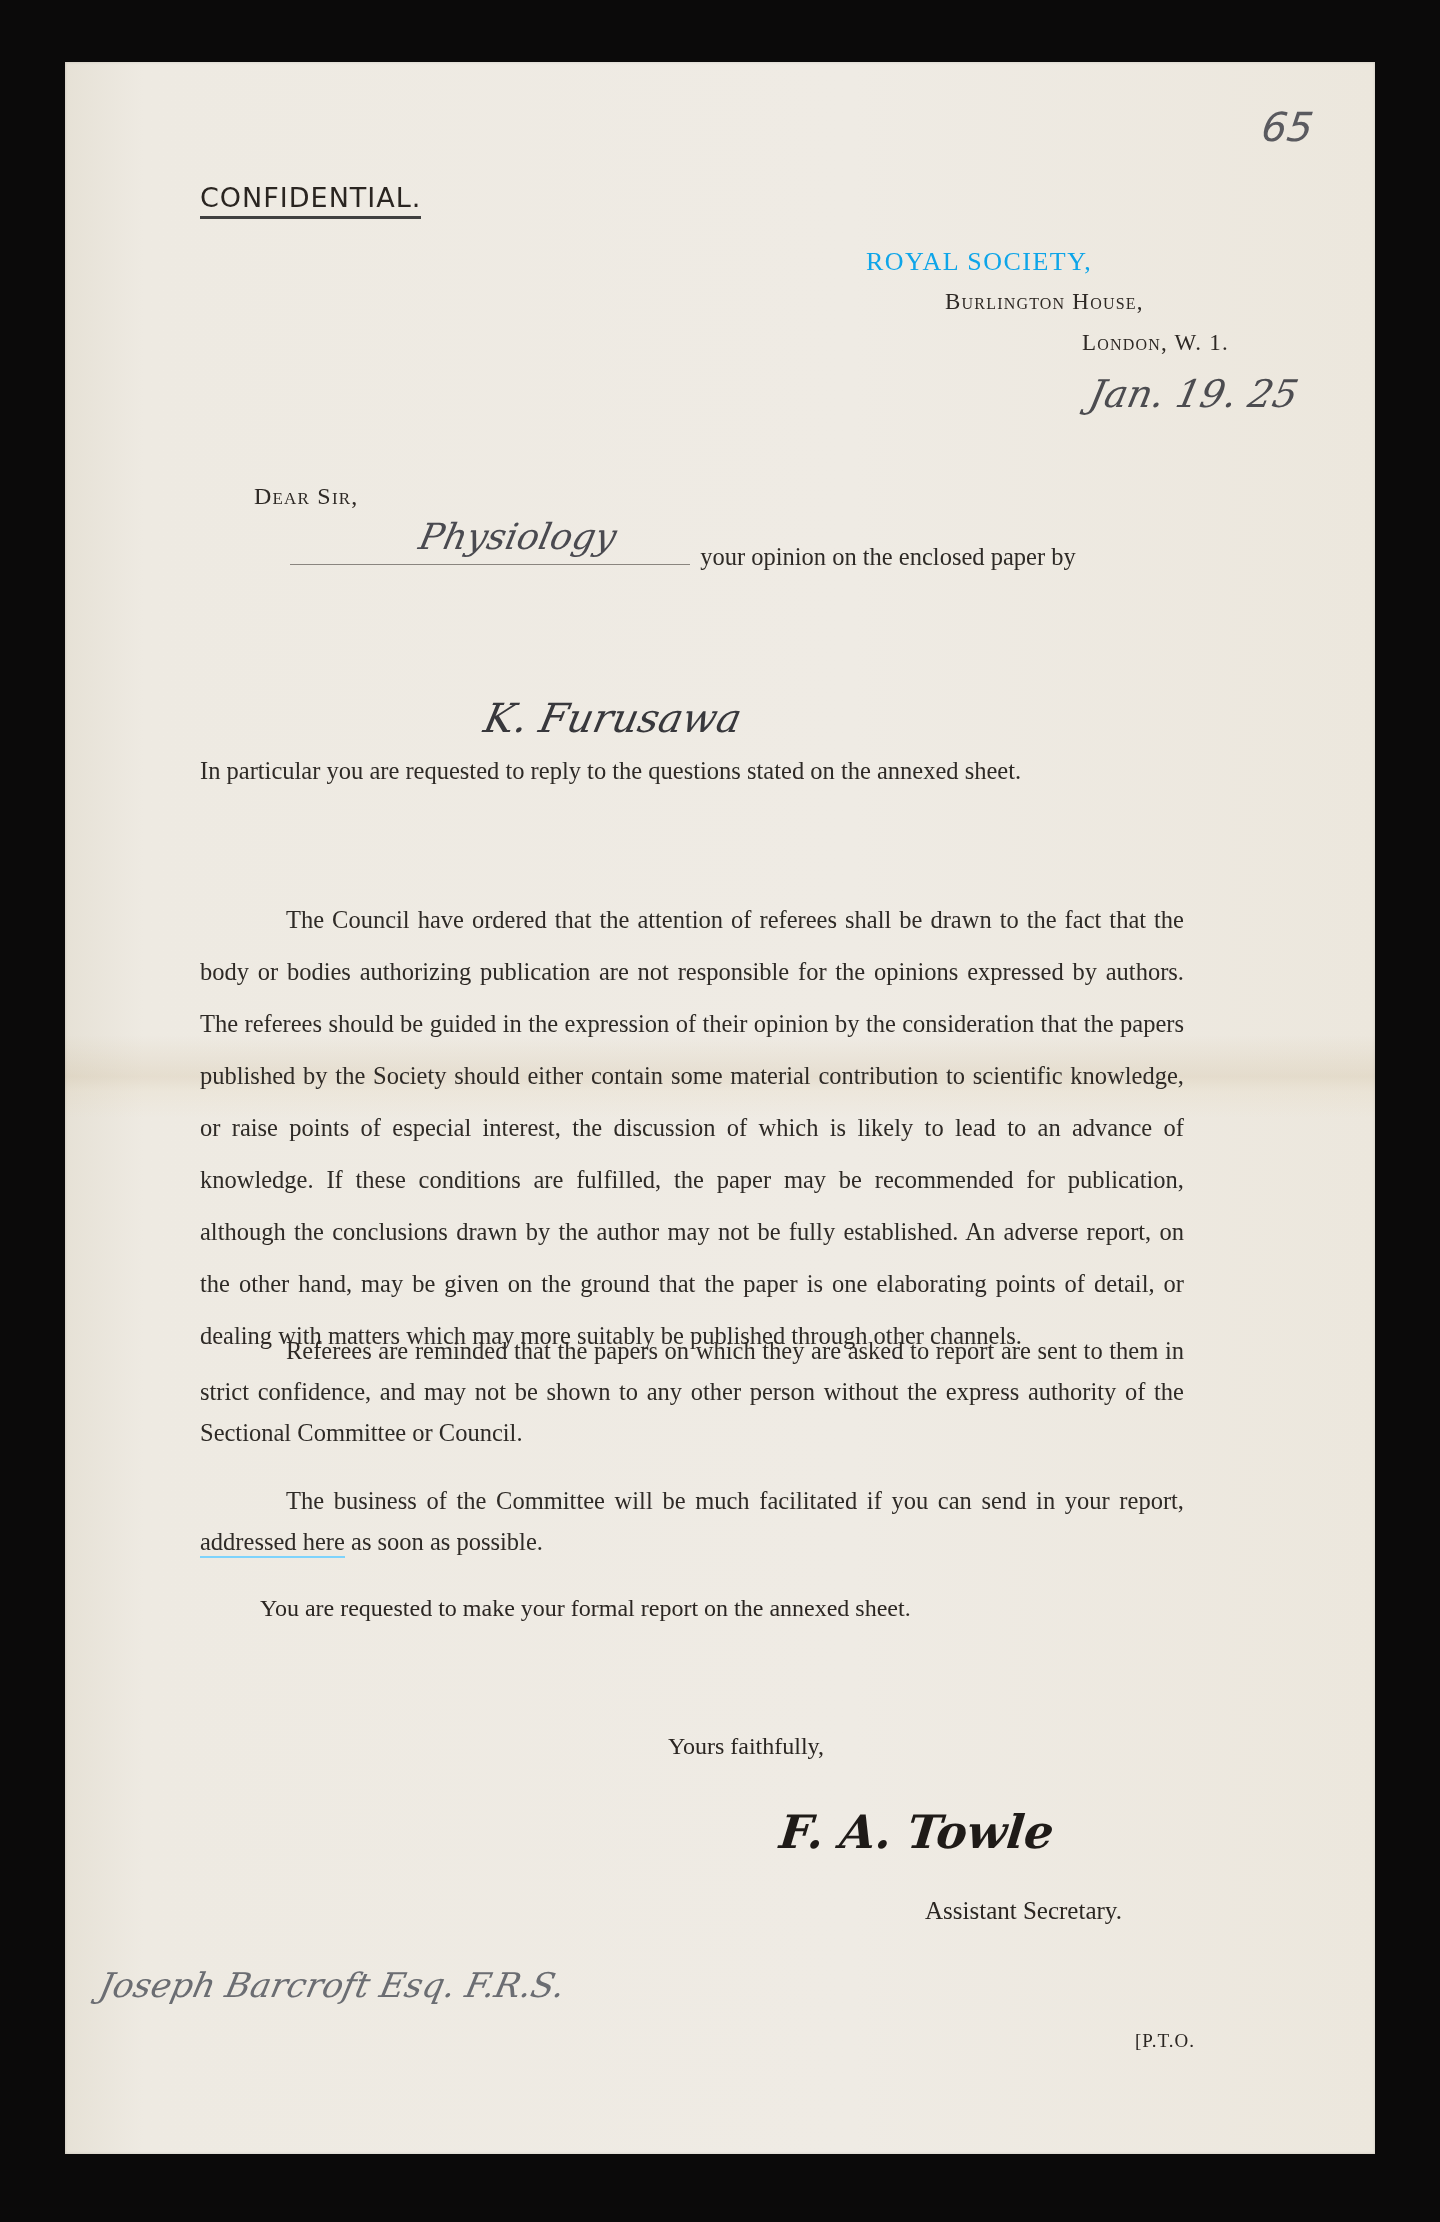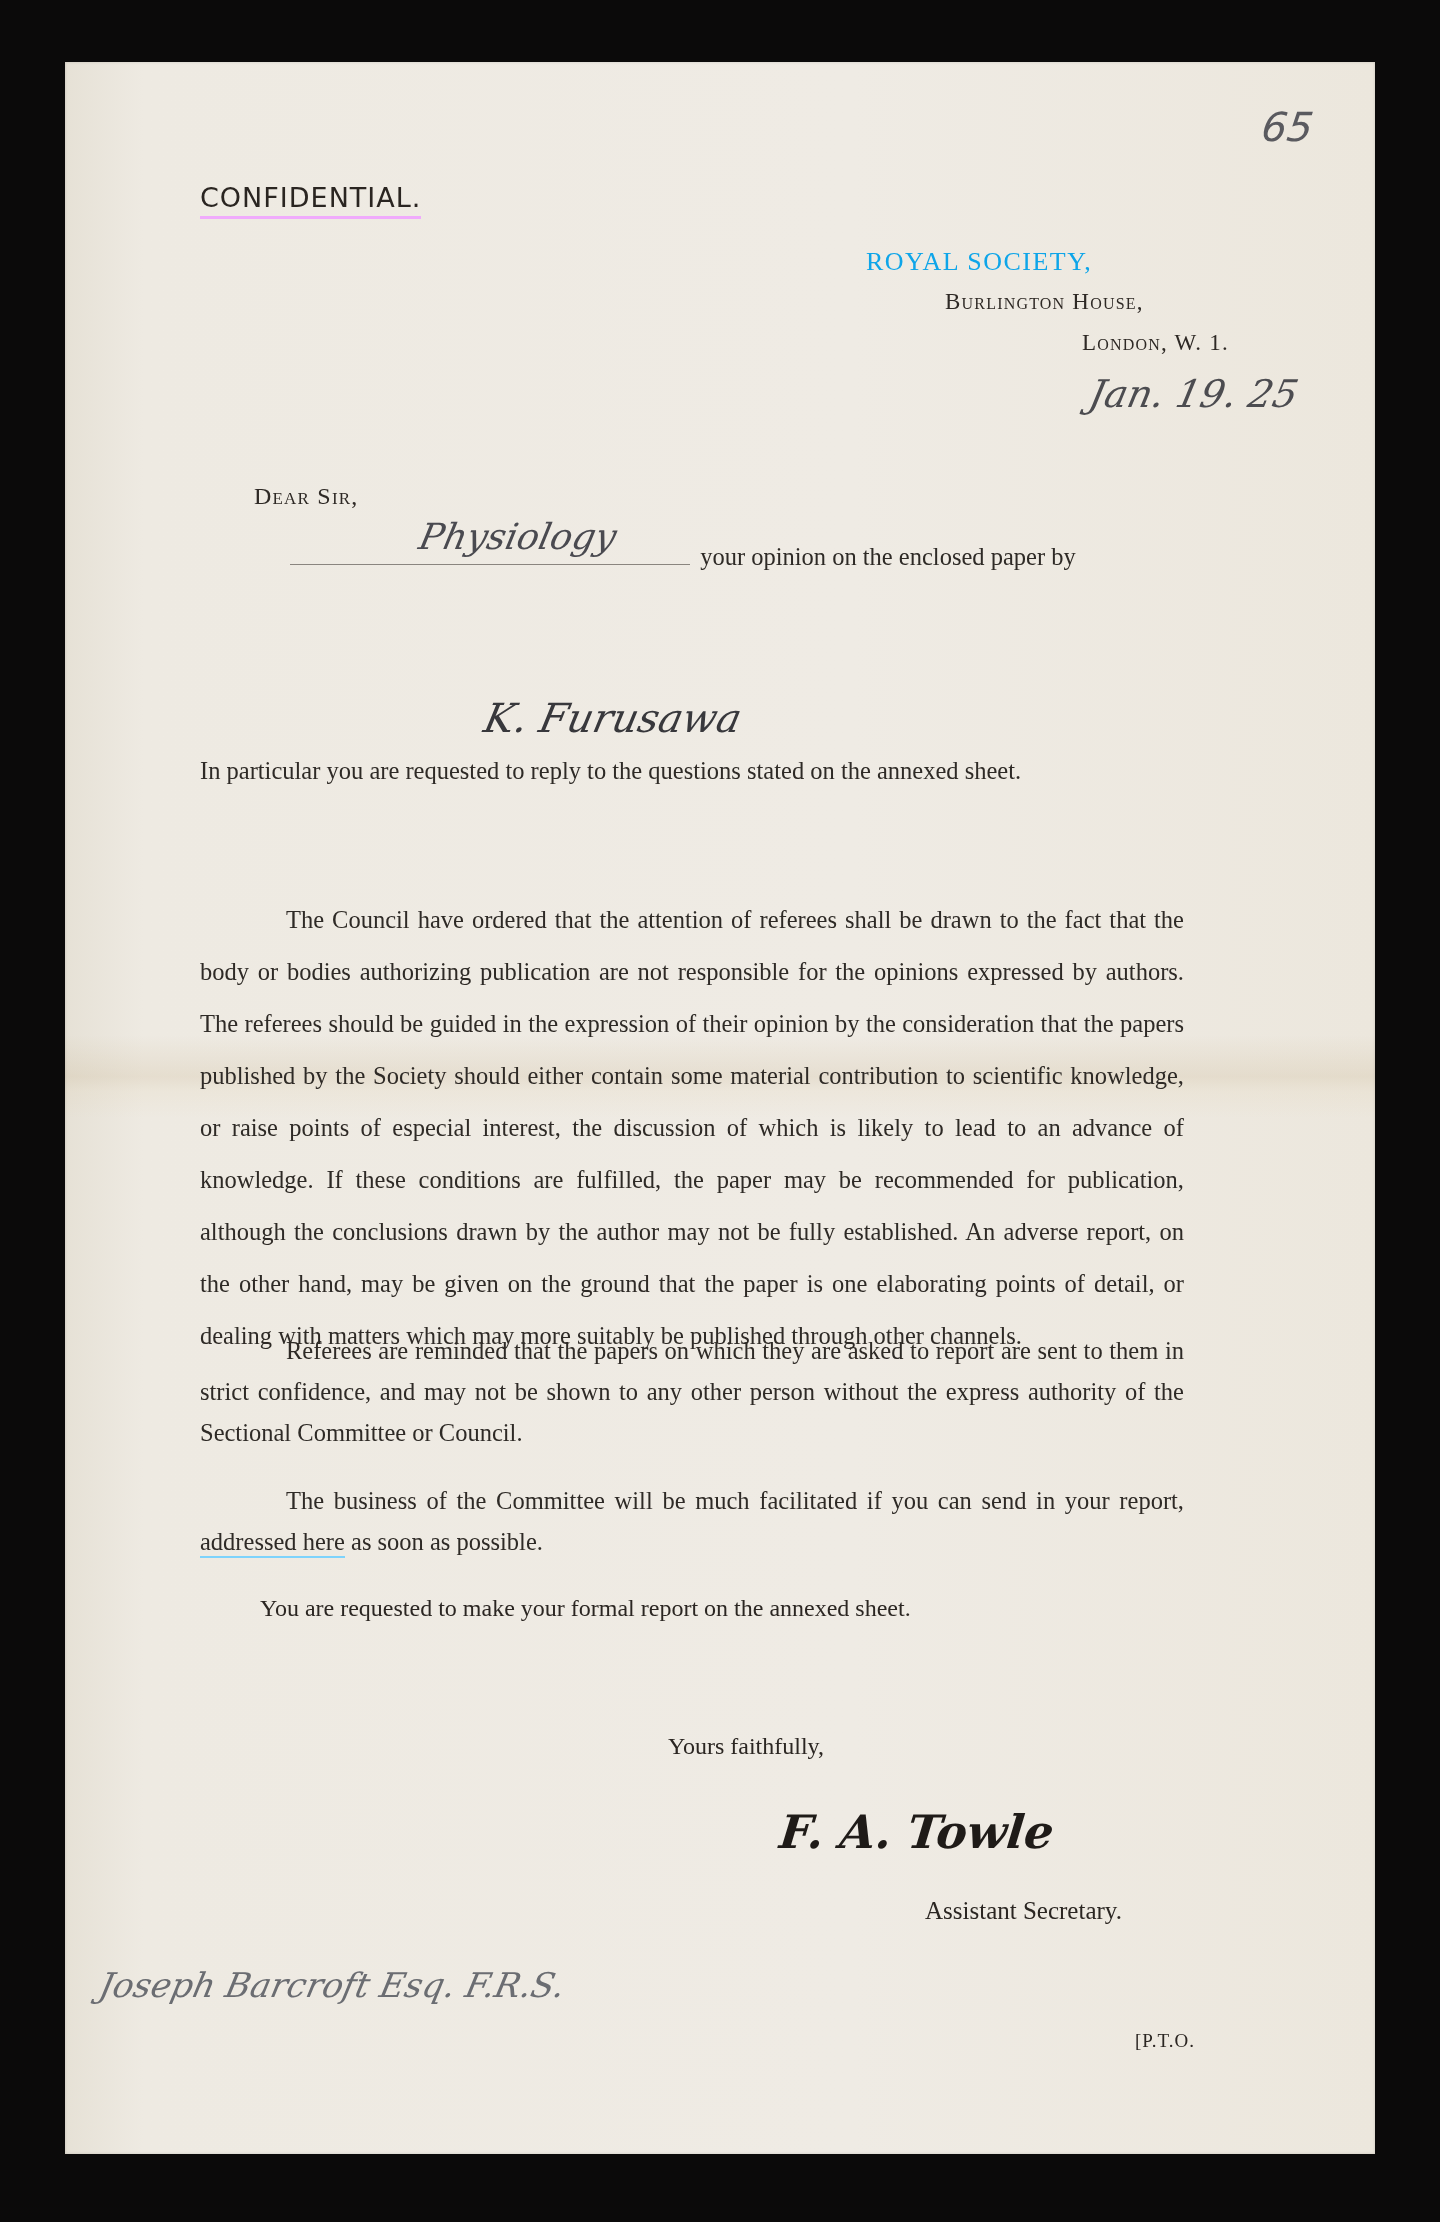--- a/index.html
+++ b/index.html
@@ -14,21 +14,21 @@
     background: #ede9e1;
     background-image:
       linear-gradient(180deg, rgba(0,0,0,0) 0%, rgba(0,0,0,0) 46.5%, rgba(190,165,120,0.18) 48.5%, rgba(220,200,160,0.12) 49.2%, rgba(0,0,0,0) 50.5%, rgba(0,0,0,0) 100%),
       linear-gradient(90deg, #e6e1d6 0%, #eeeae2 6%, #efebe4 60%, #ece7dd 100%);
     box-shadow: inset 0 0 3px rgba(0,0,0,0.15);
   }
   .abs { position: absolute; white-space: nowrap; }
   .conf {
     left: 200px; top: 182px; font-size: 27px; letter-spacing: 1px;
     font-family: "DejaVu Sans", "Liberation Sans", sans-serif; color: #2a2521;
-    border-bottom: 3px solid #f0abfc; padding-bottom: 3px;
+    border-bottom: 3px solid #404040; padding-bottom: 3px;
   }
   .hdr { font-size: 26px; letter-spacing: 1.5px; color: #0ea5e9; }
   .sc { font-variant: small-caps; letter-spacing: 1.2px; font-size: 23px; color: #2e2925; }
   .hand {
     font-family: "DejaVu Serif", serif; font-style: italic; color: #4c4c50;
     transform: skewX(-12deg);
   }
   .pagenum { left: 1262px; top: 104px; font-size: 40px; color: #5a5a5f; font-family: "DejaVu Sans", sans-serif; font-weight: 200; transform: skewX(-8deg);}
   .date { left: 1090px; top: 372px; font-size: 38px; }
   .body-text {

